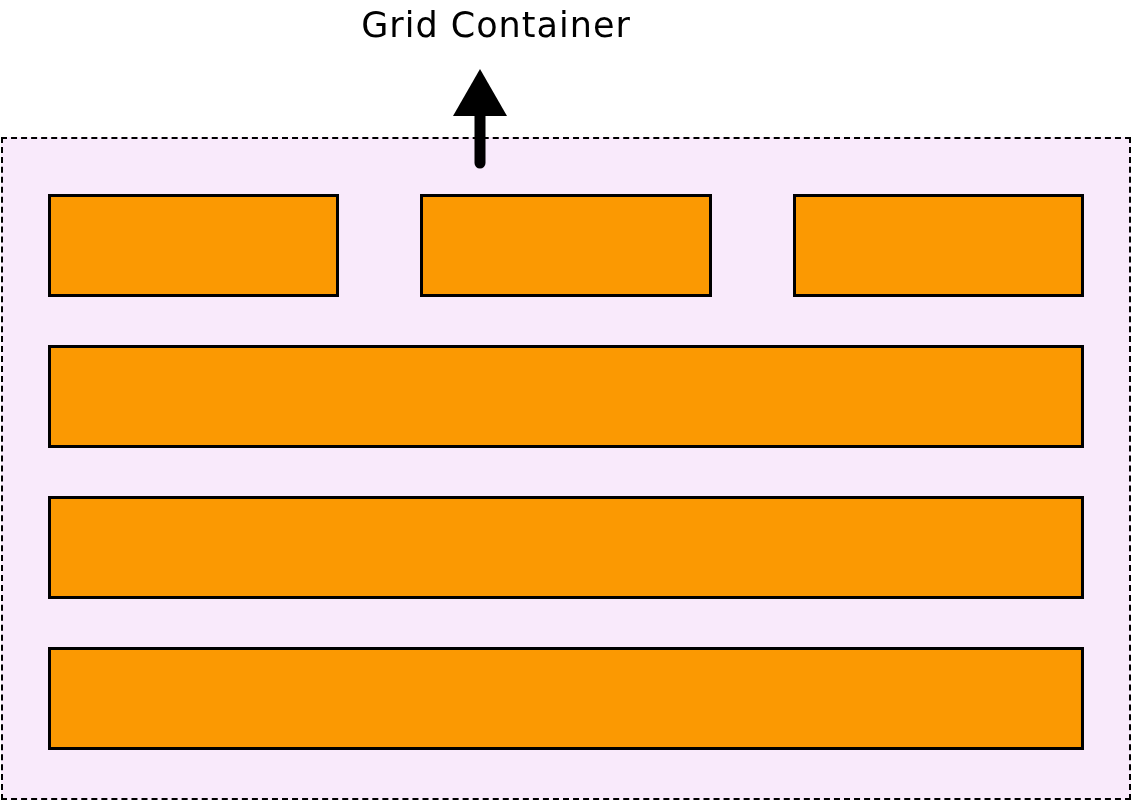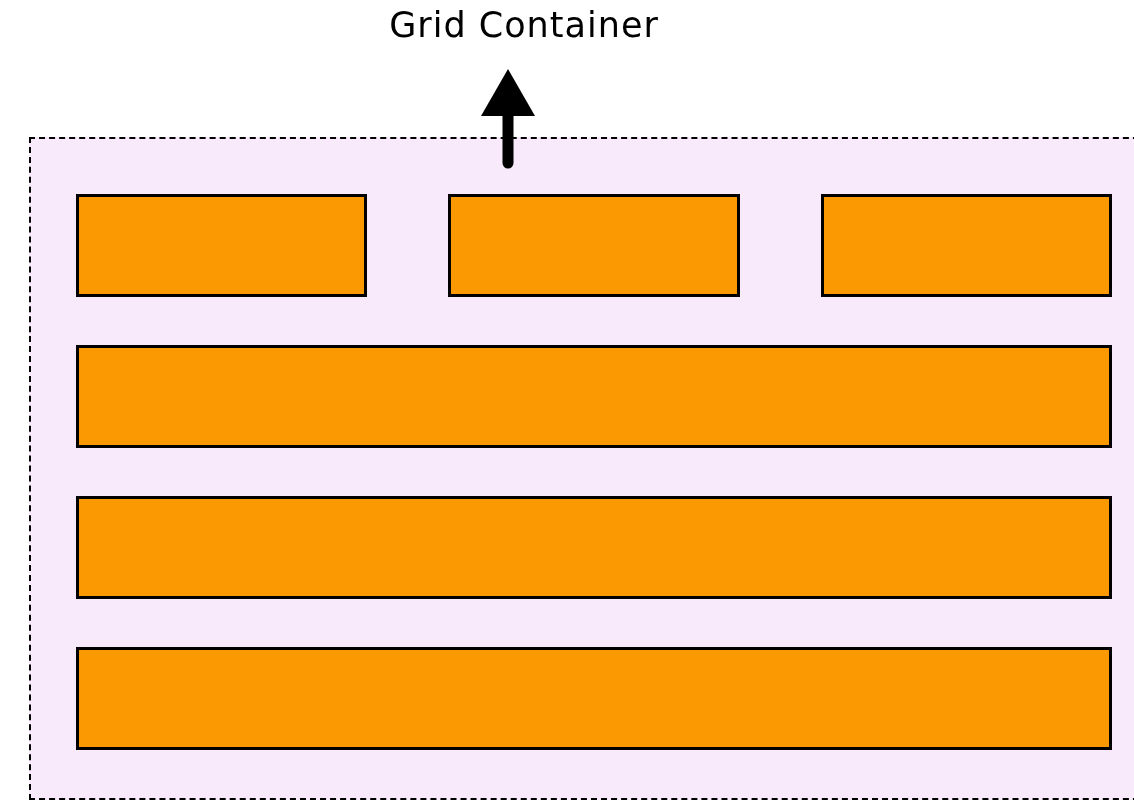--- a/index.html
+++ b/index.html
@@ -16,21 +16,20 @@
     width: 1134px;
     height: 810px;
     background: var(--page-bg);
     font-family: "DejaVu Sans", sans-serif;
     overflow: hidden;
   }
   .canvas {
     position: relative;
     width: 992px;
     height: 810px;
-    margin-left: 28px;
   }
   .diagram-label {
     position: absolute;
     top: 5px;
     left: 356px;
     width: 280px;
     text-align: center;
     font-size: 35px;
     letter-spacing: 1px;
     color: var(--label-color);

